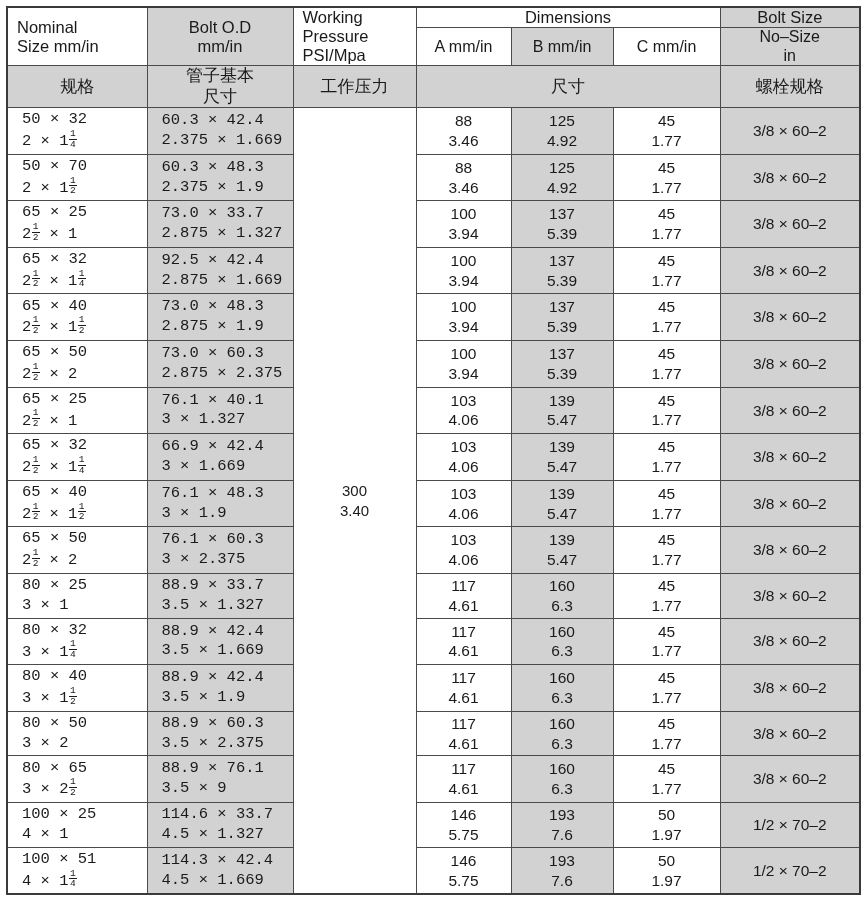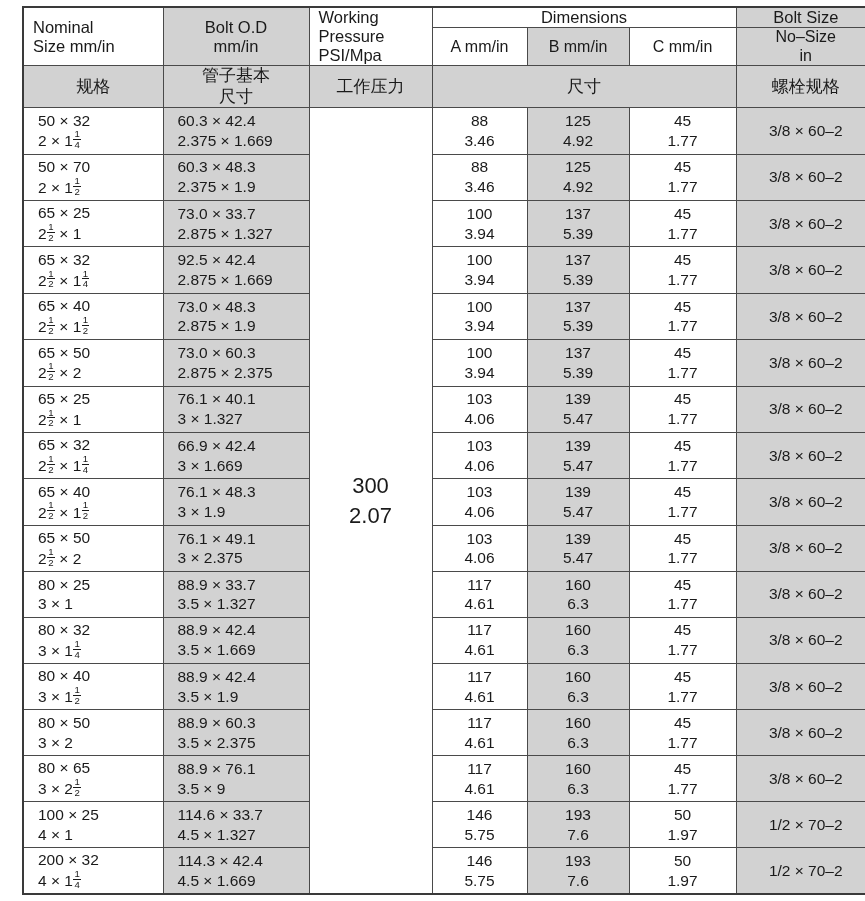--- a/index.html
+++ b/index.html
@@ -12,21 +12,21 @@
     height: 901px;
     font-family: "Liberation Sans", sans-serif;
     color: #1a1a1a;
     overflow: hidden;
   }
 
   #spec-table-wrap {
     box-sizing: border-box;
     width: 865px;
     height: 901px;
-    padding: 6px 6px 6px 22px;
+    padding: 6px 6px 6px 6px;
   }
 
   table.spec {
     border-collapse: collapse;
     width: 853px;
     height: 889px;
     table-layout: fixed;
     border: 2px solid #3a3a3a;
   }
 
@@ -65,20 +65,21 @@
 
   
   .cell {
     font-size: 15.5px;
     line-height: 1.28;
     padding: 3px 6px;
   }
   .cell.left {
     text-align: left;
     padding-left: 14px;
+    font-family: Liberation Mono, monospace;
   }
   .cell-line { white-space: nowrap; }
 
   
   .frac {
     display: inline-block;
     vertical-align: -0.32em;
     text-align: center;
     font-size: 0.62em;
     line-height: 1.02;
@@ -90,21 +91,21 @@
     display: block;
     border-bottom: 1px solid #1a1a1a;
     padding: 0 0.12em;
   }
   .frac .den {
     display: block;
     padding: 0 0.12em;
   }
 
   .pressure {
-    font-size: 22px;
+    font-size: 15px;
     line-height: 1.35;
   }
 </style>
 </head>
 <body>
 
 <div id="spec-table-wrap">
   <table class="spec">
     <colgroup>
       <col style="width:140px">
@@ -158,21 +159,21 @@
           <td class="cell left">
             <div class="cell-line">50 × 32</div>
             <div class="cell-line">2 × 1<span class="frac"><span class="num">1</span><span class="den">4</span></span></div>
           </td>
           <td class="cell left sh">
             <div class="cell-line">60.3 × 42.4</div>
             <div class="cell-line">2.375 × 1.669</div>
           </td>
           <td class="pressure" rowspan="17">
             <div>300</div>
-            <div>2.07</div>
+            <div>3.40</div>
           </td>
           <td class="cell">
             <div>88</div>
             <div>3.46</div>
           </td>
           <td class="cell sh">
             <div>125</div>
             <div>4.92</div>
           </td>
           <td class="cell">
@@ -364,21 +365,21 @@
             <div>1.77</div>
           </td>
           <td class="cell sh"><span>3/8 × 60–2</span></td>
         </tr>
         <tr>
           <td class="cell left">
             <div class="cell-line">65 × 50</div>
             <div class="cell-line">2<span class="frac"><span class="num">1</span><span class="den">2</span></span> × 2</div>
           </td>
           <td class="cell left sh">
-            <div class="cell-line">76.1 × 49.1</div>
+            <div class="cell-line">76.1 × 60.3</div>
             <div class="cell-line">3 × 2.375</div>
           </td>
           <td class="cell">
             <div>103</div>
             <div>4.06</div>
           </td>
           <td class="cell sh">
             <div>139</div>
             <div>5.47</div>
           </td>
@@ -521,21 +522,21 @@
             <div>7.6</div>
           </td>
           <td class="cell">
             <div>50</div>
             <div>1.97</div>
           </td>
           <td class="cell sh"><span>1/2 × 70–2</span></td>
         </tr>
         <tr>
           <td class="cell left">
-            <div class="cell-line">200 × 32</div>
+            <div class="cell-line">100 × 51</div>
             <div class="cell-line">4 × 1<span class="frac"><span class="num">1</span><span class="den">4</span></span></div>
           </td>
           <td class="cell left sh">
             <div class="cell-line">114.3 × 42.4</div>
             <div class="cell-line">4.5 × 1.669</div>
           </td>
           <td class="cell">
             <div>146</div>
             <div>5.75</div>
           </td>

